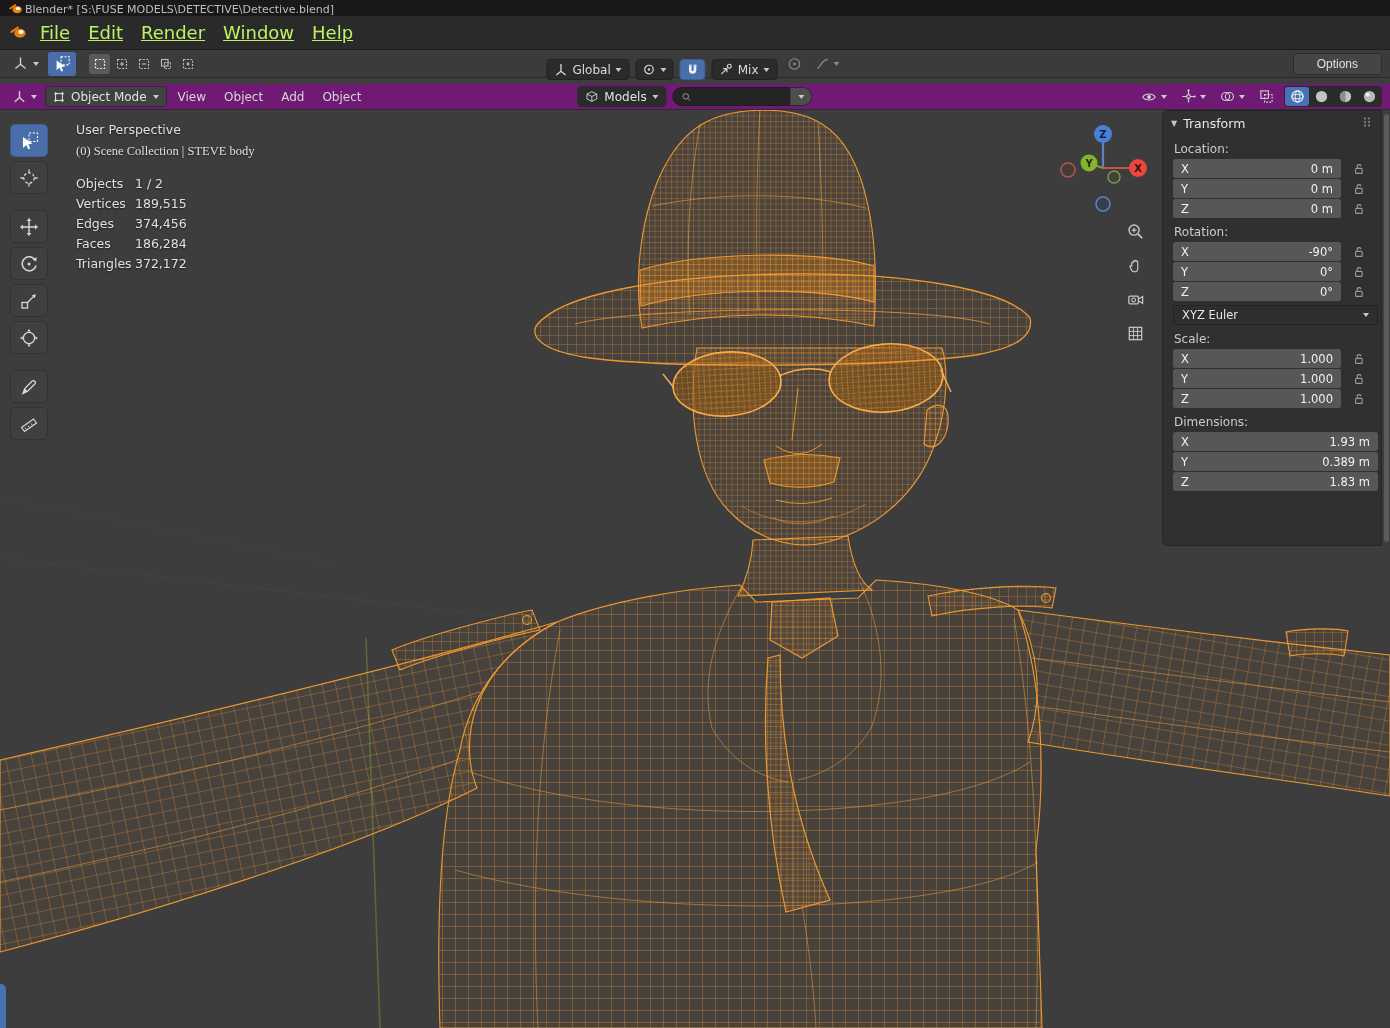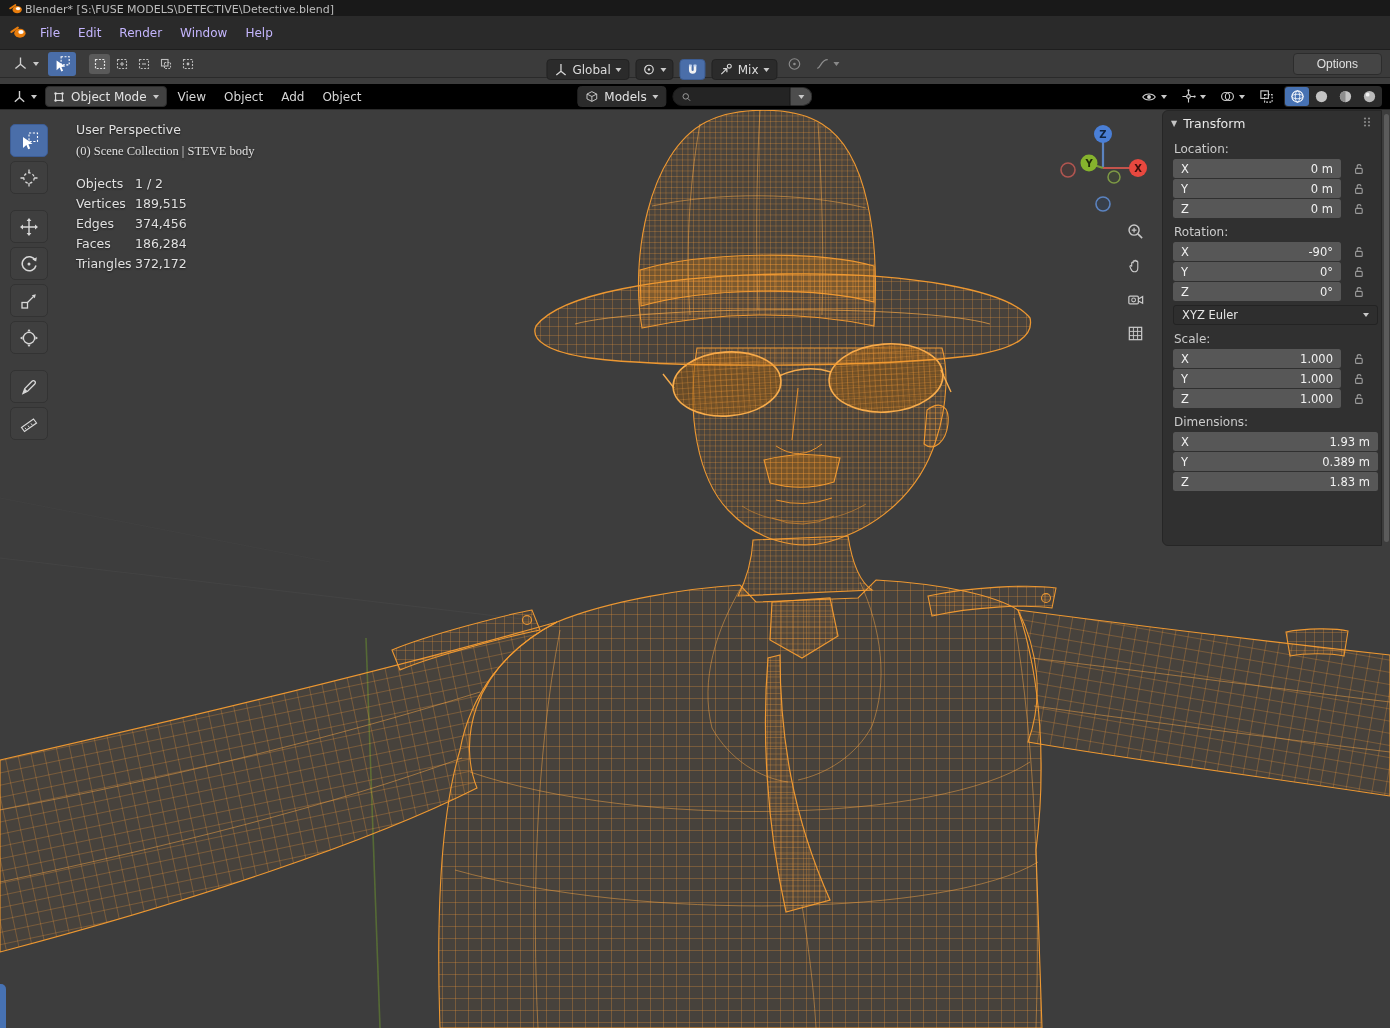--- a/index.html
+++ b/index.html
@@ -6,21 +6,21 @@
   html,body{width:1390px;height:1028px;overflow:hidden;background:#3d3d3d;
     font-family:"DejaVu Sans","Liberation Sans",sans-serif;color:#d4d4d4;}
   .caret{width:0;height:0;border-left:3.5px solid transparent;border-right:3.5px solid transparent;border-top:4.5px solid #c9c9c9;display:inline-block;}
   svg{display:block;}
 
   
   .titlebar{height:16px;background:#191919;display:flex;align-items:flex-end;gap:2px;padding:0 9px;font-size:11px;color:#bdbdbd;}
 
   
   .topbar{height:34px;background:#2a2a2a;display:flex;align-items:center;padding:0 8px;border-bottom:1px solid #1e1e1e;}
-  .menu-item{font-size:12px;color:#c4b5fd;padding:4px 9px;border-radius:3px;cursor:default;}
+  .menu-item{font-size:18px;color:#bef264;padding:4px 9px;border-radius:3px;cursor:default;text-decoration:underline;}
   .workspaces{display:flex;align-items:center;margin-left:16px;font-size:12.5px;color:#a8a8a8;height:100%;}
   .ws-tab{padding:5px 12px;border-radius:4px 4px 0 0;border-right:1px solid #222;height:26px;display:flex;align-items:center;margin-top:8px;}
   .ws-tab.active{background:#4e4e4e;color:#fff;border-right-color:transparent;}
   .ws-add{padding:4px 10px;color:#bdbdbd;font-size:14px;}
 
   
   .toolbar-row{height:28px;background:#3b3b3b;display:flex;align-items:center;padding:0 8px;border-bottom:1px solid #2a2a2a;position:relative;}
   .tb-left{display:flex;align-items:center;gap:5px;}
   .tb-center{position:absolute;left:50%;transform:translateX(-50%);display:flex;align-items:center;gap:6px;}
   .tb-right{margin-left:auto;}
@@ -29,21 +29,21 @@
   .pill{display:flex;align-items:center;gap:5px;background:#2b2b2b;border:1px solid #222;border-radius:4px;height:21px;padding:0 7px;font-size:12px;color:#dcdcdc;margin-top:12px;}
   .pill.blue{background:#4a6ea9;border-color:#3c5c92;}
   .mode-btns{display:flex;align-items:center;gap:1px;margin-left:8px;}
   .mode-btn{width:21px;height:20px;display:flex;align-items:center;justify-content:center;border-radius:3px;}
   .mode-btn.on{background:#5a5a5a;}
   .options-btn{background:#454545;border:1px solid #2c2c2c;border-radius:4px;font-size:12px;color:#e0e0e0;padding:3px 23px;}
   .dim{opacity:.55;}
 
   
   .viewport{position:absolute;left:0;top:84px;width:1390px;height:944px;background:#3d3d3d;}
-  .vp-header{position:absolute;left:0;top:0;width:100%;height:26px;background:#000000;border-bottom:1px solid #2b2b2b;display:flex;align-items:center;padding:0 8px;z-index:30;}
+  .vp-header{position:absolute;left:0;top:0;width:100%;height:26px;background:#701a75;border-bottom:1px solid #2b2b2b;display:flex;align-items:center;padding:0 8px;z-index:30;}
   .vh-left{display:flex;align-items:center;gap:4px;}
   .vh-center{position:absolute;left:50%;transform:translateX(-50%);display:flex;align-items:center;gap:6px;}
   .vh-right{margin-left:auto;display:flex;align-items:center;gap:6px;}
   .menu-sm{font-size:12px;color:#d6d6d6;padding:3px 7px;border-radius:3px;}
   .dd{display:flex;align-items:center;gap:6px;background:#414141;border:1px solid #2c2c2c;border-radius:4px;height:21px;padding:0 7px;font-size:12px;color:#e2e2e2;}
   .dd.dark{background:#2b2b2b;}
   .search-group{display:flex;align-items:center;}
   .search-pill{display:flex;align-items:center;gap:5px;background:#242424;border:1px solid #1d1d1d;border-radius:10px 0 0 10px;height:19px;padding:0 8px;width:118px;}
   .search-pill input{background:transparent;border:none;outline:none;color:#ddd;font-size:11.5px;width:85px;font-family:inherit;}
   .search-dd{width:22px;height:19px;background:#4d4d4d;border:1px solid #2c2c2c;border-left:none;border-radius:0 10px 10px 0;display:flex;align-items:center;justify-content:center;}

